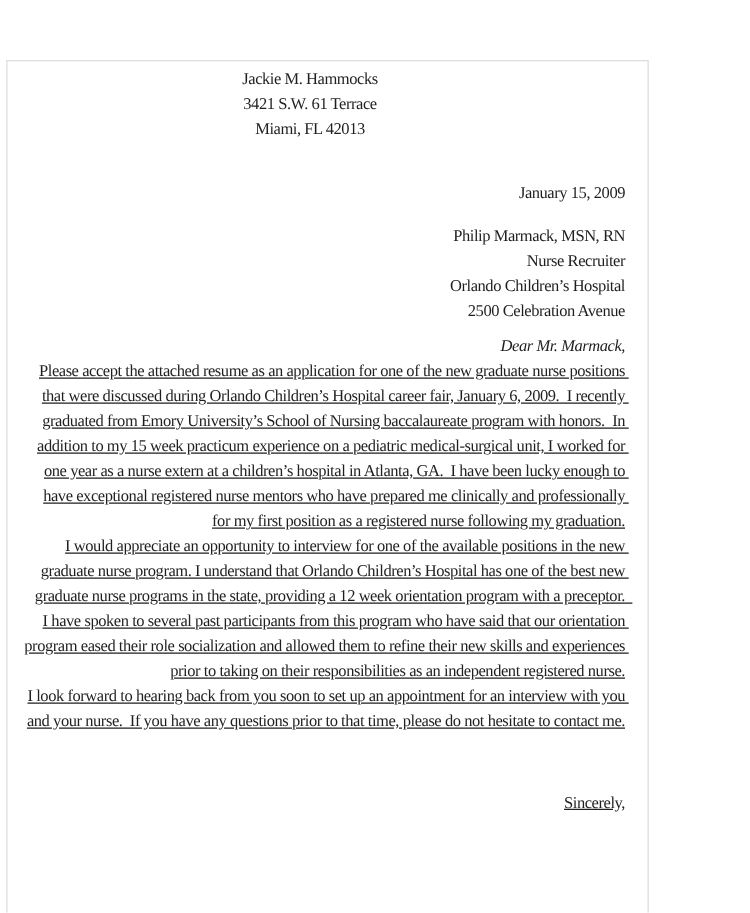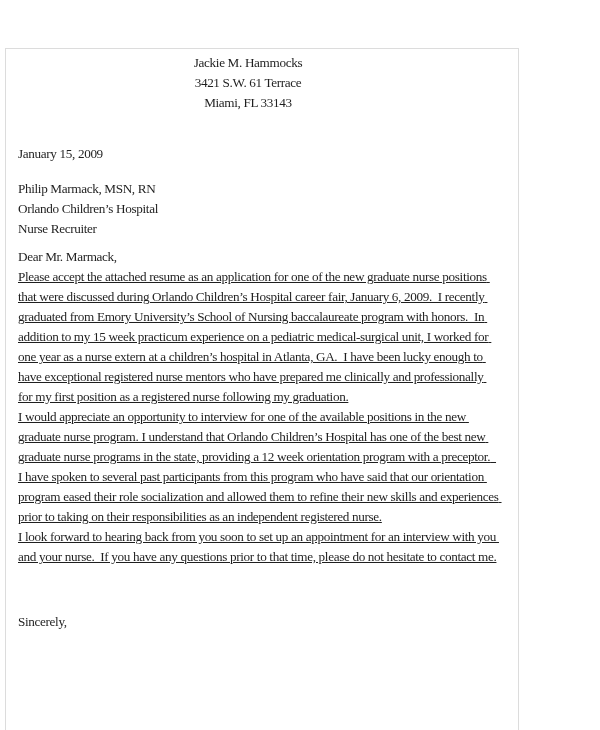--- a/index.html
+++ b/index.html
@@ -29,65 +29,69 @@
   .content {
     box-sizing: border-box;
     width: 100%;
     height: 100%;
     padding: 0 18px 0 12px;
   }
   .txt {
     font-size: 13.2px;
     line-height: 20px;
     letter-spacing: -0.35px;
+    text-align: right;
   }
   .letterhead {
     padding-top: 4px;
     padding-right: 22px;
     text-align: center;
   }
   .date-line {
     margin-top: 31px;
   }
   .recipient {
     margin-top: 15px;
   }
   .salutation {
     margin-top: 8px;
+    font-style: italic;
   }
   p.body-para {
     margin: 0;
     white-space: pre-wrap;
     text-decoration: underline;
   }
   .para-1 { margin-top: 17px; }
   .para-2 { margin-top: 45px; }
   .para-3 { margin-top: 32px; }
   .closing {
     margin-top: 45px;
+    text-decoration: underline;
   }
 </style>
 </head>
 <body>
 
 <div class="page">
   <div class="content">
 
     <div class="letterhead txt">
       <div>Jackie M. Hammocks</div>
       <div>3421 S.W. 61 Terrace</div>
-      <div>Miami, FL 33143</div>
+      <div>Miami, FL 42013</div>
     </div>
 
     <div class="date-line txt">January 15, 2009</div>
 
     <div class="recipient txt">
       <div>Philip Marmack, MSN, RN</div>
+      <div>Nurse Recruiter</div>
       <div>Orlando Children’s Hospital</div>
-      <div>Nurse Recruiter</div>
+      <div>2500 Celebration Avenue</div>
     </div>
 
     <div class="salutation txt">Dear Mr. Marmack,</div>
 
     <p class="body-para para-1 txt">Please accept the attached resume as an application for one of the new graduate nurse positions that were discussed during Orlando Children’s Hospital career fair, January 6, 2009.  I recently graduated from Emory University’s School of Nursing baccalaureate program with honors.  In addition to my 15 week practicum experience on a pediatric medical-surgical unit, I worked for one year as a nurse extern at a children’s hospital in Atlanta, GA.  I have been lucky enough to have exceptional registered nurse mentors who have prepared me clinically and professionally for my first position as a registered nurse following my graduation.</p>
 
     <p class="body-para para-2 txt">I would appreciate an opportunity to interview for one of the available positions in the new graduate nurse program. I understand that Orlando Children’s Hospital has one of the best new graduate nurse programs in the state, providing a 12 week orientation program with a preceptor.  I have spoken to several past participants from this program who have said that our orientation program eased their role socialization and allowed them to refine their new skills and experiences prior to taking on their responsibilities as an independent registered nurse.</p>
 
     <p class="body-para para-3 txt">I look forward to hearing back from you soon to set up an appointment for an interview with you and your nurse.  If you have any questions prior to that time, please do not hesitate to contact me.</p>
 

